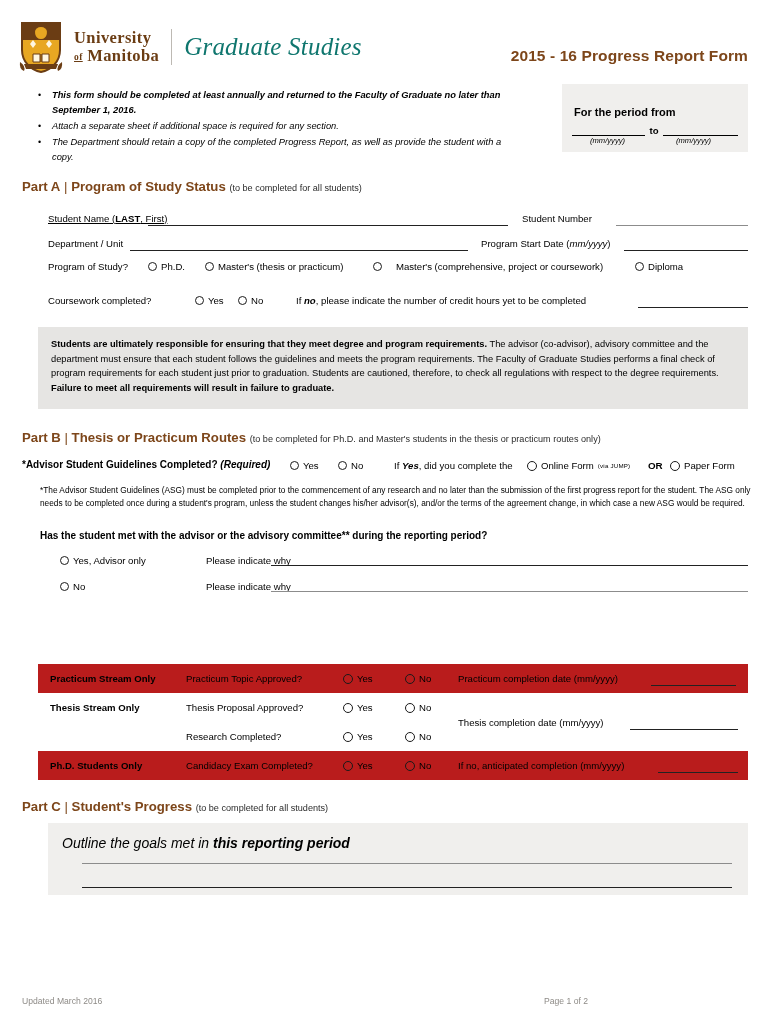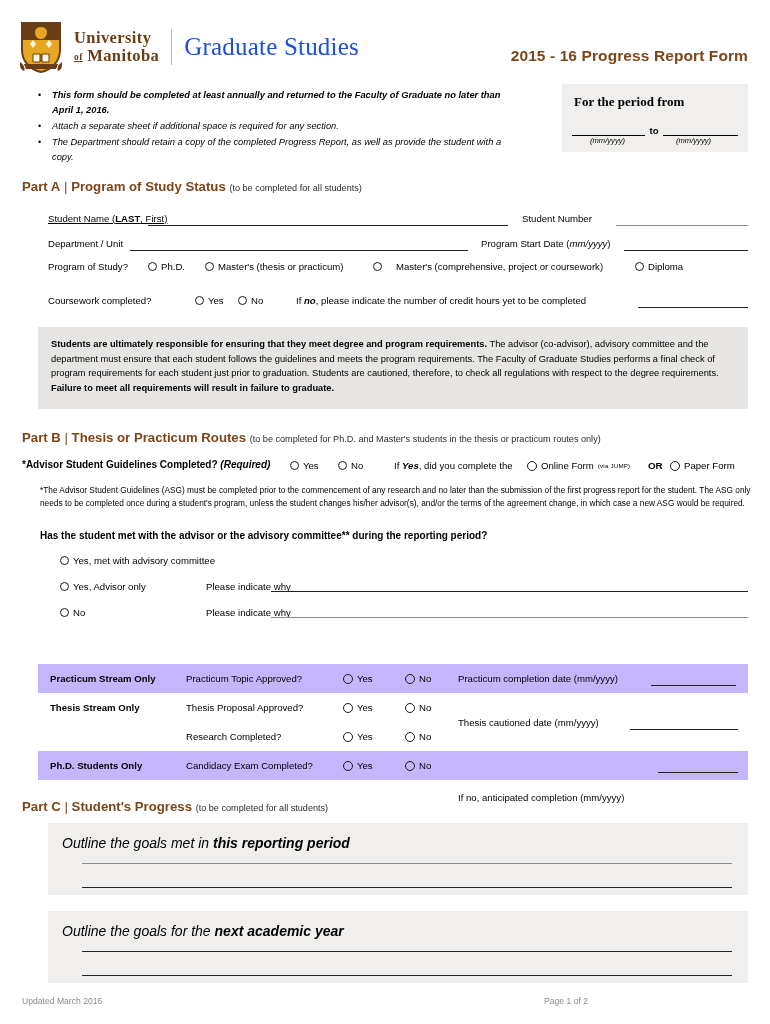--- a/index.html
+++ b/index.html
@@ -17,33 +17,33 @@
   
   .header{position:absolute;left:0;top:0;width:770px;height:80px;}
   .logo-wrap{position:absolute;left:18px;top:20px;display:flex;align-items:center;}
   .crest{width:46px;height:54px;}
   .wordmark{margin-left:10px;display:flex;align-items:center;}
   .uofm{display:flex;flex-direction:column;justify-content:center;line-height:1.0;}
   .uofm .l1{font-family:"Liberation Serif",serif;font-size:16.5px;font-weight:700;color:#6b3d14;letter-spacing:.4px;}
   .uofm .l2{font-family:"Liberation Serif",serif;font-size:16.5px;font-weight:700;color:#6b3d14;letter-spacing:.4px;margin-top:1px;}
   .uofm .l2 .of{font-size:9.5px;vertical-align:1px;text-decoration:underline;}
   .vbar{width:1px;height:36px;background:#bdb9b3;margin:0 12px;}
-  .gradstudies{font-family:"Liberation Serif",serif;font-size:25px;color:#1d4ed8;letter-spacing:.2px;}
+  .gradstudies{font-family:"Liberation Serif",serif;font-size:25px;color:#0f766e;letter-spacing:.2px;font-style:italic;}
   .form-title{position:absolute;right:22px;top:47px;font-size:15.5px;font-weight:700;color:#7d461a;letter-spacing:.1px;}
 
   
   .bullets{position:absolute;left:38px;top:88px;width:470px;font-size:9.3px;line-height:15px;}
   .bullets .row{display:flex;margin-bottom:1px;}
   .bullets .dot{width:14px;flex:0 0 14px;font-size:9px;line-height:15px;}
   .bullets .txt{flex:1;font-style:italic;}
   .bullets .txt.b{font-weight:700;}
 
   
   .period-box{position:absolute;left:562px;top:84px;width:186px;height:68px;background:#f0efed;}
-  .period-box .pb-title{position:absolute;left:12px;top:10px;font-size:13px;font-weight:700;font-family:Liberation Serif, serif;}
+  .period-box .pb-title{position:absolute;left:12px;top:22px;font-size:11px;font-weight:700;}
   .period-box .pb-line{position:absolute;left:10px;top:40px;width:166px;display:flex;align-items:flex-end;justify-content:space-between;}
   .pb-blank{border-bottom:1px solid #000;height:11px;}
   .pb-blank.a{width:74px;}
   .pb-blank.b{width:76px;}
   .pb-to{font-size:9.6px;font-weight:700;margin:0 4px;line-height:11px;}
   .period-box .pb-hints{position:absolute;left:10px;top:52px;width:166px;font-size:7.6px;font-style:italic;}
   .pb-hints .h1{position:absolute;left:18px;}
   .pb-hints .h2{position:absolute;left:104px;}
 
   
@@ -77,27 +77,27 @@
   .met-row{position:relative;height:26px;}
   .met-row .o{position:absolute;left:0;top:2px;}
   .met-row .why{position:absolute;left:146px;top:2px;font-size:9.6px;}
   .met-row .whyline{position:absolute;left:211px;top:12px;height:0;}
 
   .phd-note{position:absolute;left:60px;top:640px;font-size:8.6px;}
 
   
   .stable{position:absolute;left:38px;top:664px;width:710px;}
   .srow{position:relative;box-sizing:border-box;}
-  .srow.gray{background:#c4b5fd;}
+  .srow.gray{background:#b91c1c;}
   .srow.white{background:#ffffff;}
   .c-name{position:absolute;left:12px;font-size:9.6px;font-weight:700;white-space:nowrap;}
   .c-q{position:absolute;left:148px;font-size:9.6px;white-space:nowrap;}
   .c-yes{position:absolute;left:305px;}
   .c-no{position:absolute;left:367px;}
-  .c-date{position:absolute;left:420px;font-size:9.6px;white-space:nowrap;margin-top:32px;}
+  .c-date{position:absolute;left:420px;font-size:9.6px;white-space:nowrap;}
 
   
   .cbox{position:absolute;left:48px;width:700px;background:#f0efed;}
   .cbox .ct{position:absolute;left:14px;top:12px;font-size:14px;font-style:italic;}
   .cbox .cl{position:absolute;left:34px;height:0;width:650px;}
 
   
   .footer-left{position:absolute;left:22px;top:996px;font-size:8.6px;color:#8e8b87;}
   .footer-right{position:absolute;right:22px;top:996px;font-size:8.6px;color:#8e8b87;}
 </style>
@@ -130,21 +130,21 @@
         <div class="vbar"></div>
         <div class="gradstudies">Graduate Studies</div>
       </div>
     </div>
     <div class="form-title">2015 - 16 Progress Report Form</div>
   </div>
 
   <div class="bullets">
     <div class="row">
       <div class="dot">•</div>
-      <div class="txt b">This form should be completed at least annually and returned to the Faculty of Graduate no later than April 1, 2016.</div>
+      <div class="txt b">This form should be completed at least annually and returned to the Faculty of Graduate no later than September 1, 2016.</div>
     </div>
     <div class="row">
       <div class="dot">•</div>
       <div class="txt">Attach a separate sheet if additional space is required for any section.</div>
     </div>
     <div class="row">
       <div class="dot">•</div>
       <div class="txt">The Department should retain a copy of the completed Progress Report, as well as provide the student with a copy.</div>
     </div>
   </div>
@@ -250,26 +250,20 @@
   </div>
 
   <div class="asg-note">*The Advisor Student Guidelines (ASG) must be completed prior to the commencement of any research and no later than the submission of the first progress report for the student.  The ASG only needs to be completed once during a student's program, unless the student changes his/her advisor(s), and/or the terms of the agreement change, in which case a new ASG would be required.</div>
 
   <div class="q-head">Has the student met with the advisor or the advisory committee** during the reporting period?</div>
 
   <div class="met-opts">
     <div class="met-row">
       <div class="o opt">
         <span class="radio"></span>
-          <span>Yes, met with advisory committee</span>
-      </div>
-    </div>
-    <div class="met-row">
-      <div class="o opt">
-        <span class="radio"></span>
           <span>Yes, Advisor only</span>
       </div>
       <div class="why">Please indicate why</div>
       <div class="whyline rule" style="width:477px;"></div>
     </div>
     <div class="met-row">
       <div class="o opt">
         <span class="radio"></span>
           <span>No</span>
       </div>
@@ -309,21 +303,21 @@
       </div>
       <div class="c-q" style="top:38px;">Research Completed?</div>
       <div class="c-yes opt" style="top:38px;">
         <span class="radio thick"></span>
           <span>Yes</span>
       </div>
       <div class="c-no opt" style="top:38px;">
         <span class="radio thick"></span>
           <span>No</span>
       </div>
-      <div class="abs" style="left:420px;top:24px;font-size:9.6px;white-space:nowrap;">Thesis cautioned date (mm/yyyy)</div>
+      <div class="abs" style="left:420px;top:24px;font-size:9.6px;white-space:nowrap;">Thesis completion date (mm/yyyy)</div>
       <div class="abs rule" style="left:592px;top:36px;width:108px;"></div>
     </div>
 
     <div class="srow gray" style="height:29px;">
       <div class="c-name" style="top:9px;">Ph.D. Students Only</div>
       <div class="c-q" style="top:9px;">Candidacy Exam Completed?</div>
       <div class="c-yes opt" style="top:9px;">
         <span class="radio thick"></span>
           <span>Yes</span>
       </div>
@@ -344,24 +338,17 @@
   </div>
 
   <div class="cbox" style="top:823px;height:72px;">
     <div class="ct">
       <span>Outline the goals met in </span><span class="bd">this reporting period</span>
     </div>
     <div class="cl rule light" style="top:40px;"></div>
     <div class="cl rule" style="top:64px;"></div>
   </div>
 
-  <div class="cbox" style="top:911px;height:72px;">
-    <div class="ct">
-      <span>Outline the goals for the </span><span class="bd">next academic year</span>
-    </div>
-    <div class="cl rule" style="top:40px;"></div>
-    <div class="cl rule" style="top:64px;"></div>
-  </div>
 
   <div class="footer-left">Updated March 2016</div>
   <div class="footer-right">Page 1 of 2</div>
 
 </div>
 
 </body></html>

